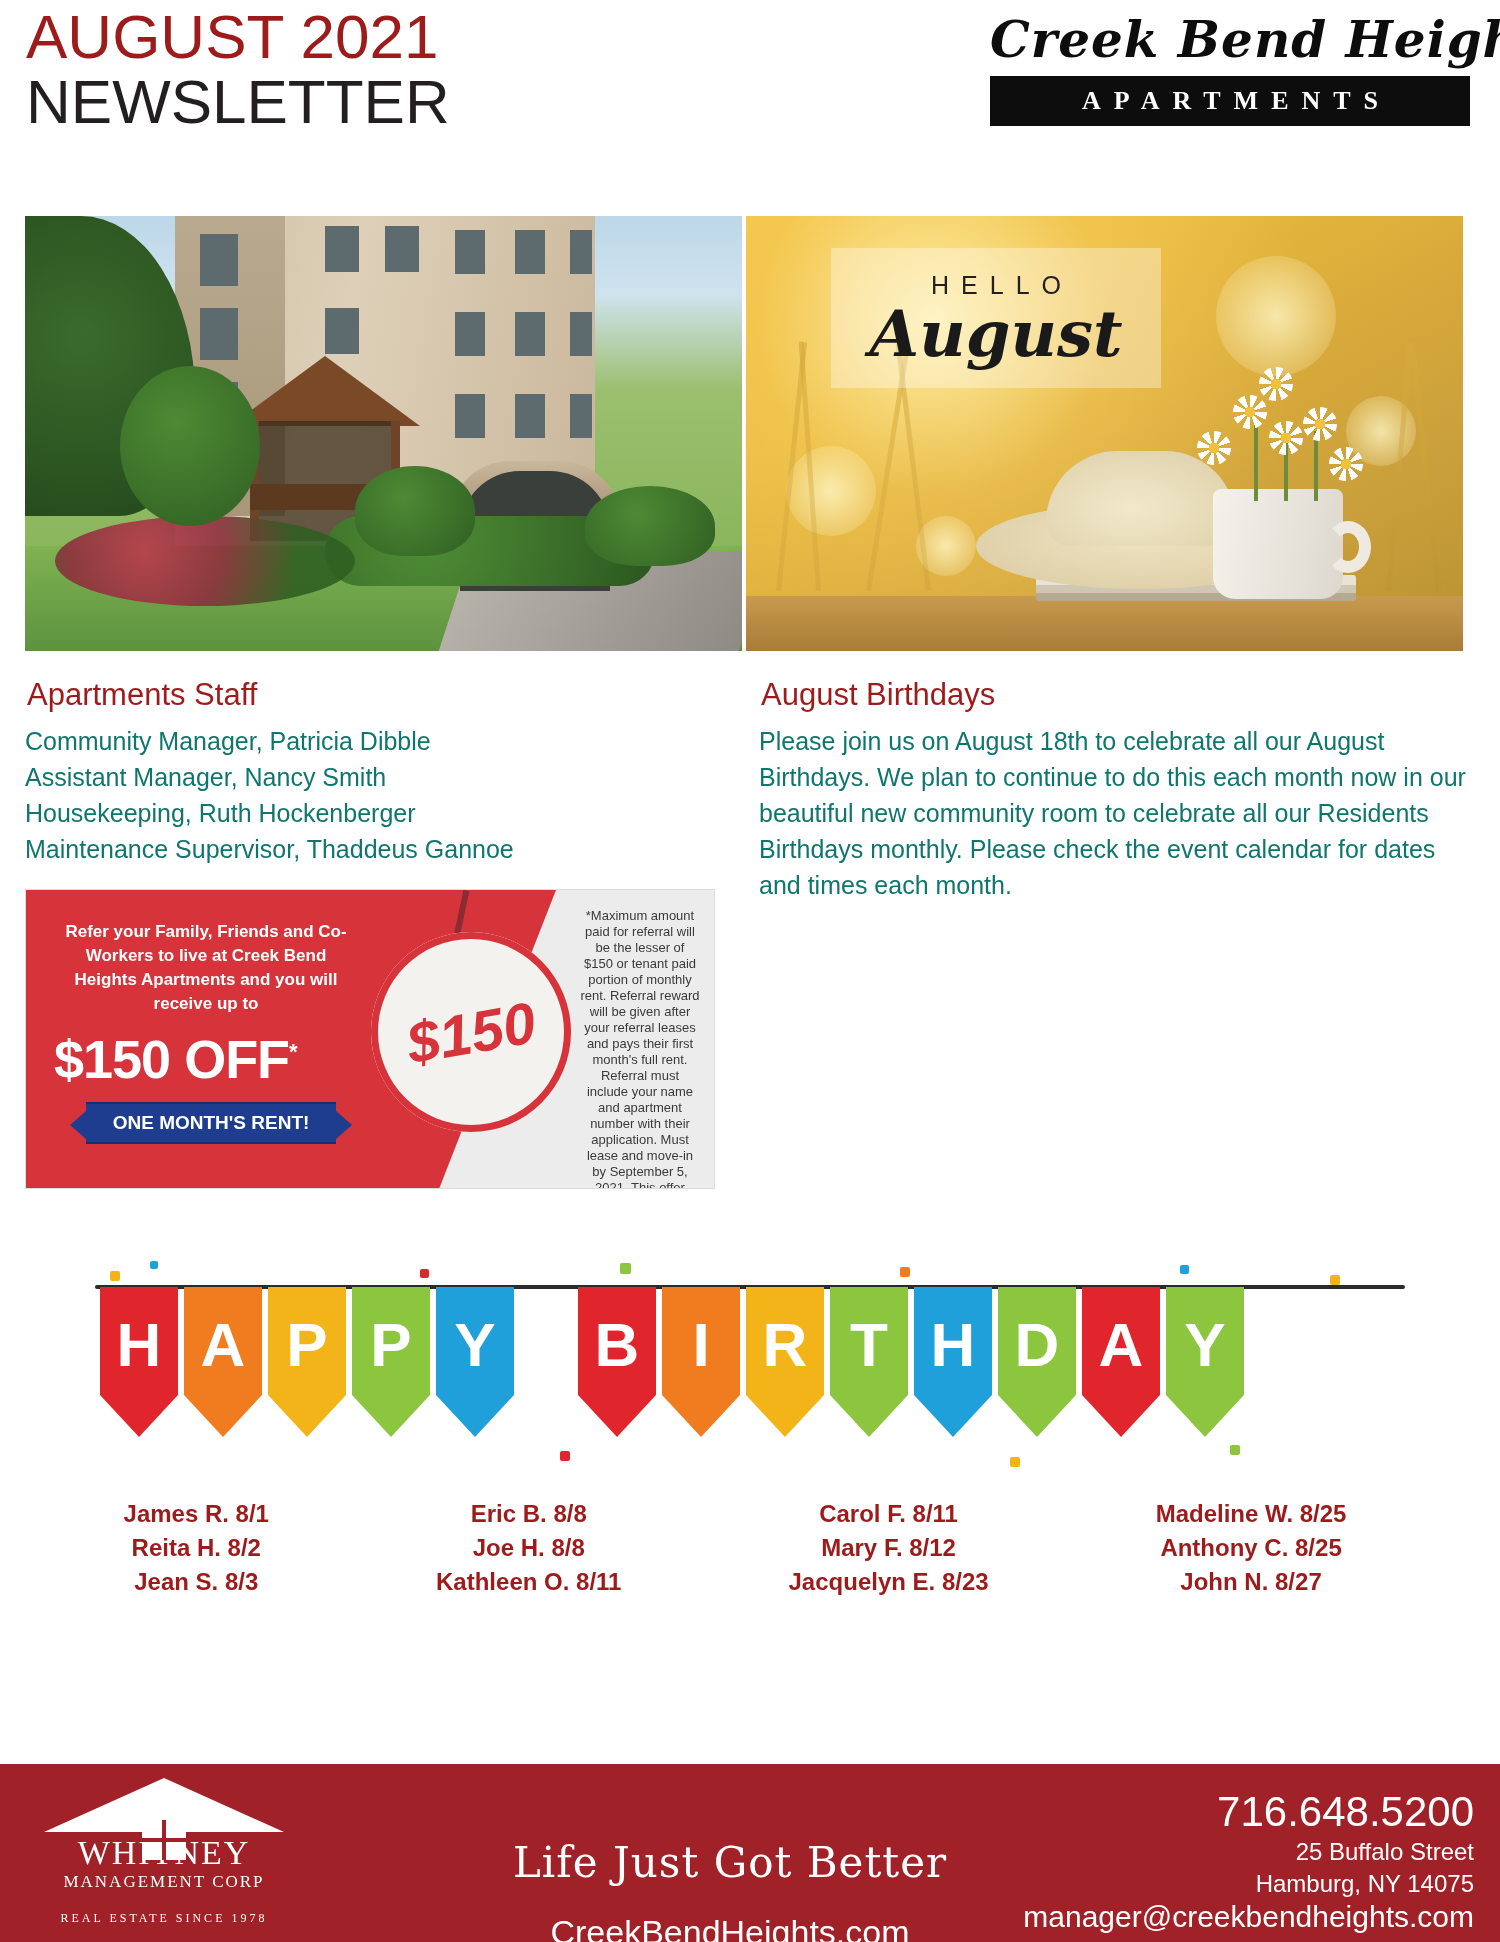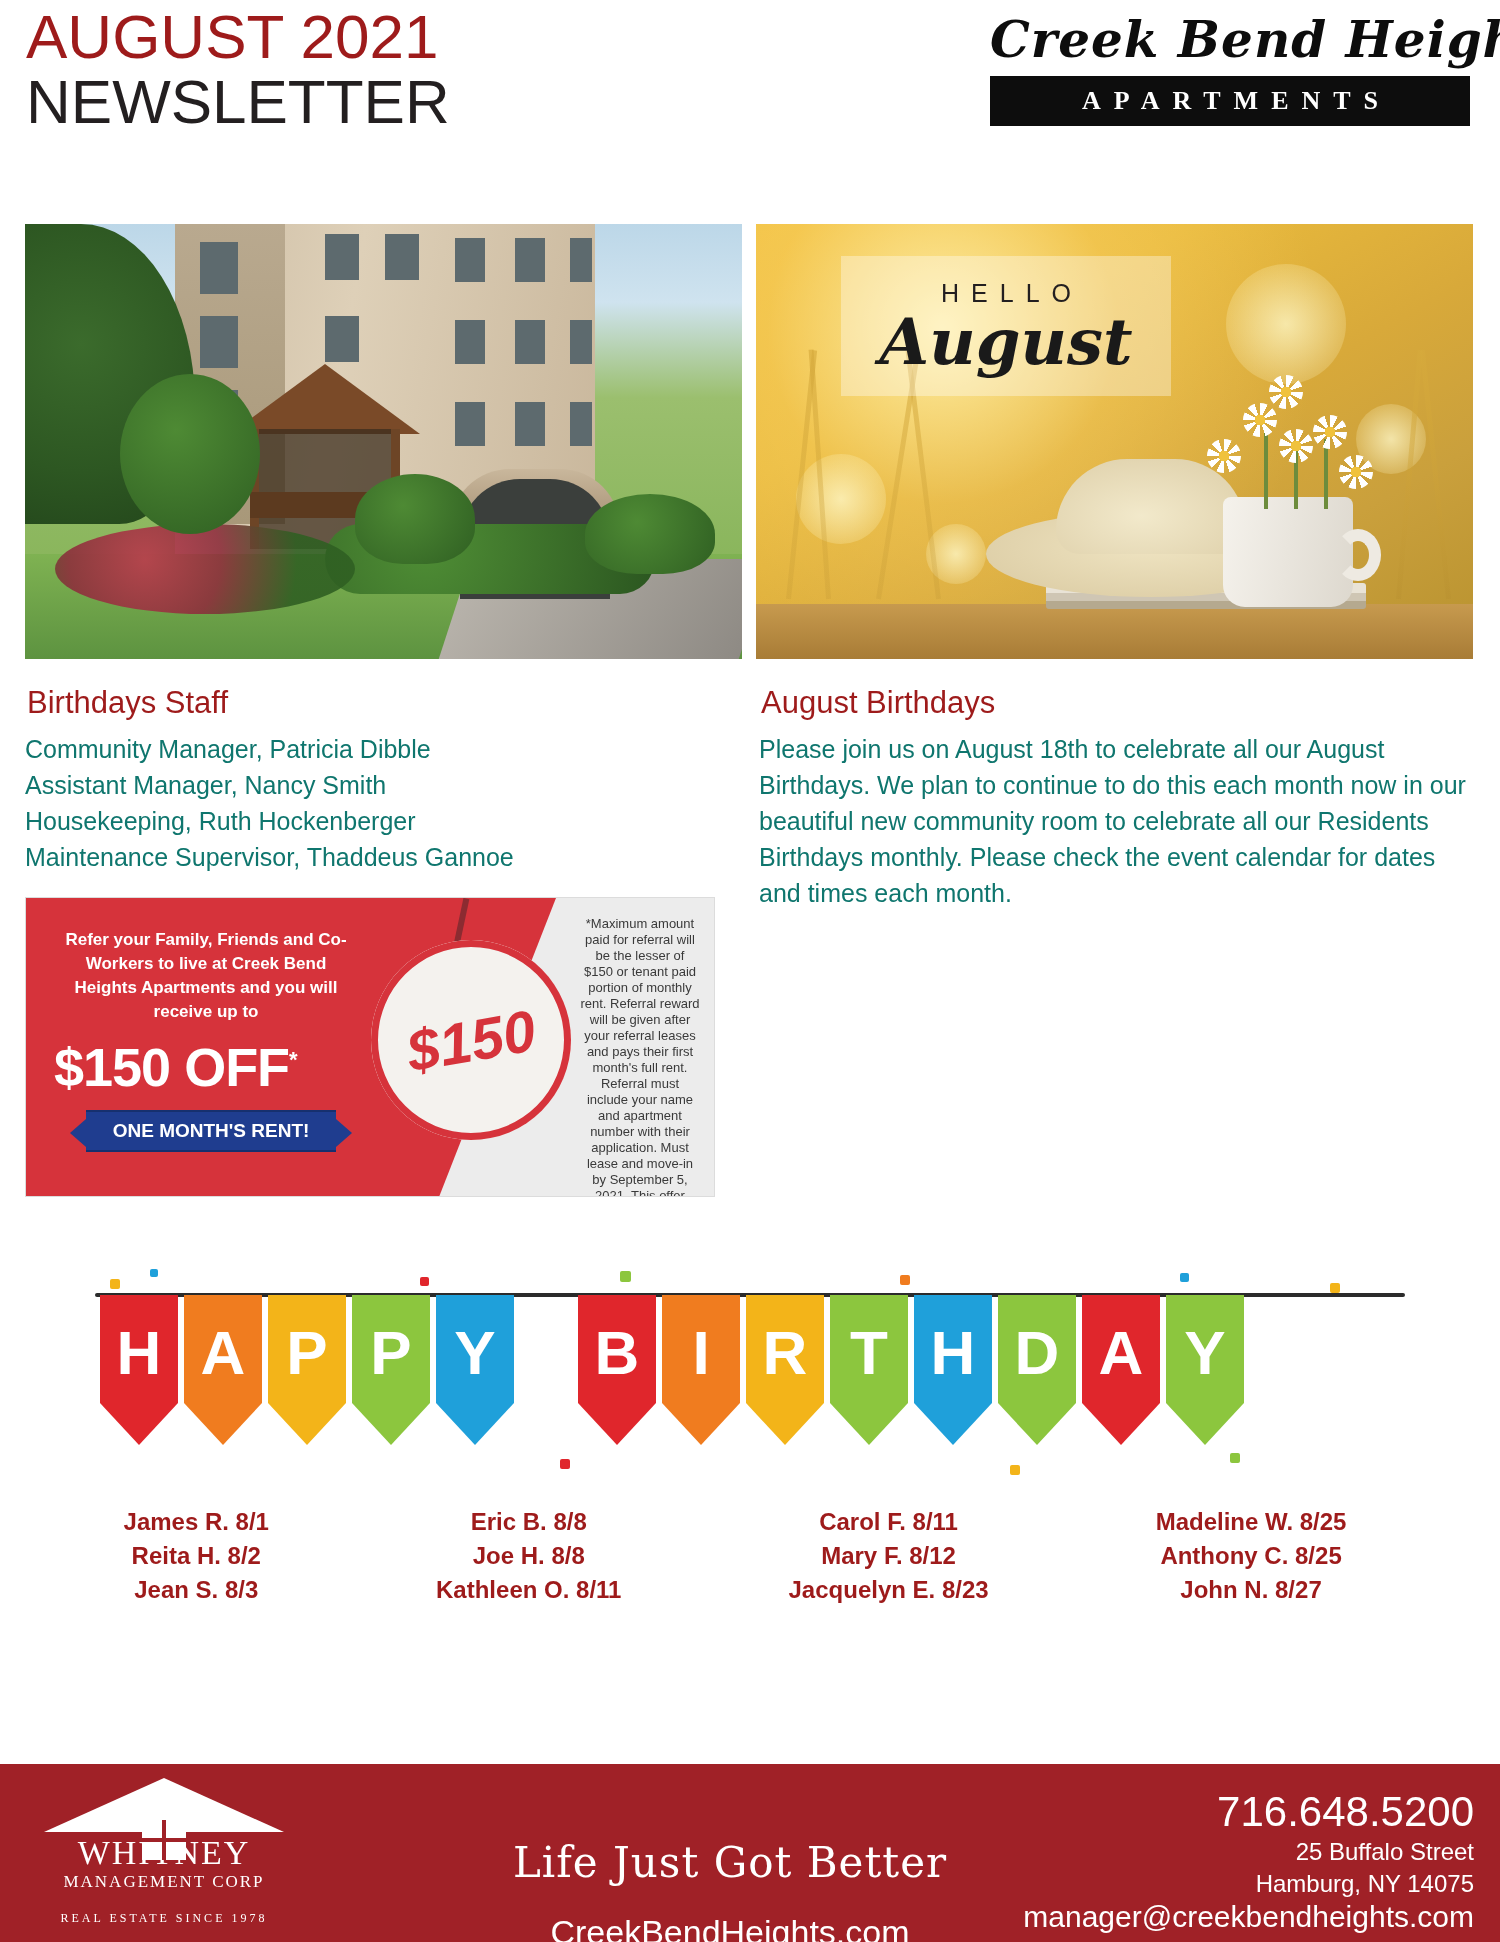--- a/index.html
+++ b/index.html
@@ -64,23 +64,23 @@
     letter-spacing: 13px;
     padding: 10px 0 10px 13px;
     margin-top: 6px;
     font-weight: 700;
     font-family: "Liberation Serif", serif;
   }
 
   
   .photos {
     display: flex;
-    gap: 14px;
+    gap: 4px;
     padding: 0 25px;
-    margin-top: 24px;
+    margin-top: 16px;
   }
   .photo {
     width: 717px;
     height: 435px;
     position: relative;
     overflow: hidden;
   }
 
   
   .p-left { background: linear-gradient(#bcd7e8 0%, #cfe3ef 18%, #9bbf6e 40%, #7fb051 100%); }
@@ -450,21 +450,21 @@
     <div class="daisy" style="right:126px;bottom:210px;"></div>
     <div class="daisy" style="right:232px;bottom:186px;"></div>
     <div class="daisy" style="right:100px;bottom:170px;"></div>
     <div class="daisy" style="right:170px;bottom:250px;"></div>
   </div>
 </div>
 
 <div class="cols">
 
   <div class="col">
-    <h2 class="sec-head">Birthdays Staff</h2>
+    <h2 class="sec-head">Apartments Staff</h2>
     <div class="staff-line">Community Manager, Patricia Dibble</div>
     <div class="staff-line">Assistant Manager, Nancy Smith</div>
     <div class="staff-line">Housekeeping, Ruth Hockenberger</div>
     <div class="staff-line">Maintenance Supervisor, Thaddeus Gannoe</div>
 
     <div class="coupon">
       <div class="coupon-red"></div>
       <div class="coupon-copy">
         <div class="small">Refer your Family, Friends and Co-Workers to live at Creek Bend Heights Apartments and you will receive up to</div>
       </div>

